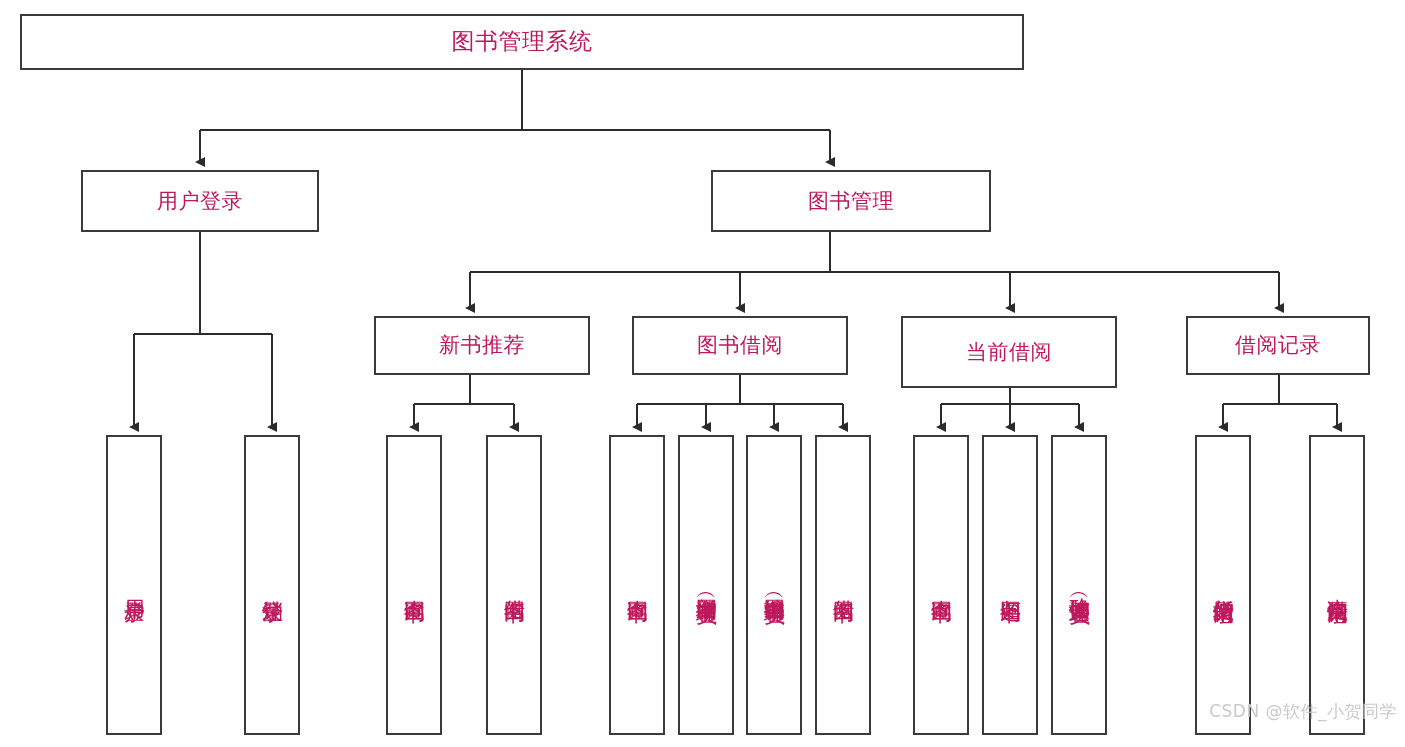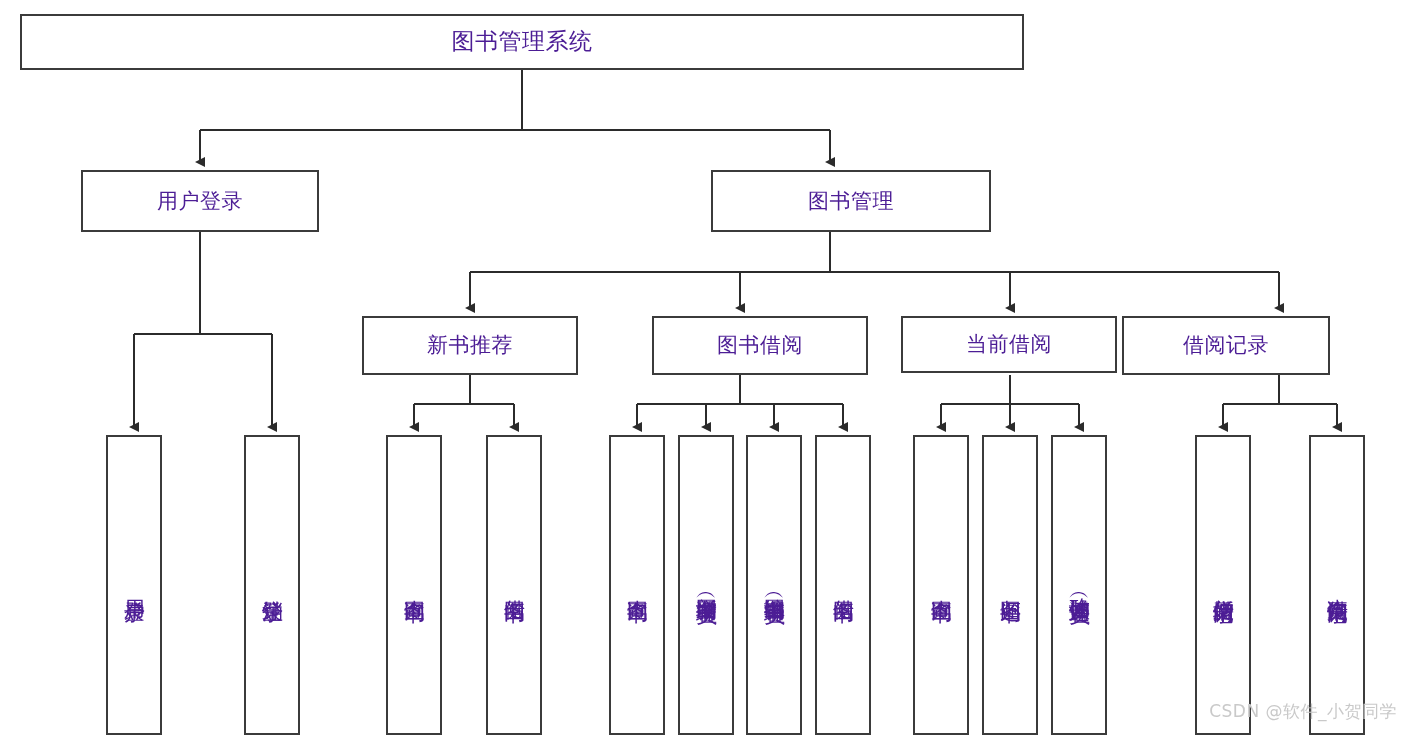--- a/index.html
+++ b/index.html
@@ -26,21 +26,21 @@
     height: 747px;
   }
   .node {
     position: absolute;
     box-sizing: border-box;
     background: #ffffff;
     border: 2px solid #3b3b3b;
     display: flex;
     align-items: center;
     justify-content: center;
-    color: #4c1d95;
+    color: #be185d;
   }
   .node-label {
     display: block;
     text-align: center;
     line-height: 1.18;
     letter-spacing: 0.5px;
     white-space: nowrap;
   }
   .node.root .node-label {
     font-size: 23px;
@@ -133,33 +133,33 @@
   </div>
 
   <div class="node level1" style="left:81px; top:170px; width:238px; height:62px;">
     <span class="node-label">用户登录</span>
   </div>
 
   <div class="node level1" style="left:711px; top:170px; width:280px; height:62px;">
     <span class="node-label">图书管理</span>
   </div>
 
-  <div class="node level2" style="left:362px; top:316px; width:216px; height:59px;">
+  <div class="node level2" style="left:374px; top:316px; width:216px; height:59px;">
     <span class="node-label">新书推荐</span>
   </div>
 
-  <div class="node level2" style="left:632px; top:316px; width:216px; height:59px;margin-left:20px;">
+  <div class="node level2" style="left:632px; top:316px; width:216px; height:59px;">
     <span class="node-label">图书借阅</span>
   </div>
 
-  <div class="node level2" style="left:901px; top:316px; width:216px; height:57px;">
+  <div class="node level2" style="left:901px; top:316px; width:216px; height:72px;">
     <span class="node-label">当前借阅</span>
   </div>
 
-  <div class="node level2" style="left:1122px; top:316px; width:208px; height:59px;">
+  <div class="node level2" style="left:1186px; top:316px; width:184px; height:59px;">
     <span class="node-label">借阅记录</span>
   </div>
 
   <div class="node leaf" style="left:106px; top:435px; width:56px; height:300px;">
     <span class="node-label">用户登录</span>
   </div>
   <div class="node leaf" style="left:244px; top:435px; width:56px; height:300px;">
     <span class="node-label">注销登录</span>
   </div>
 

